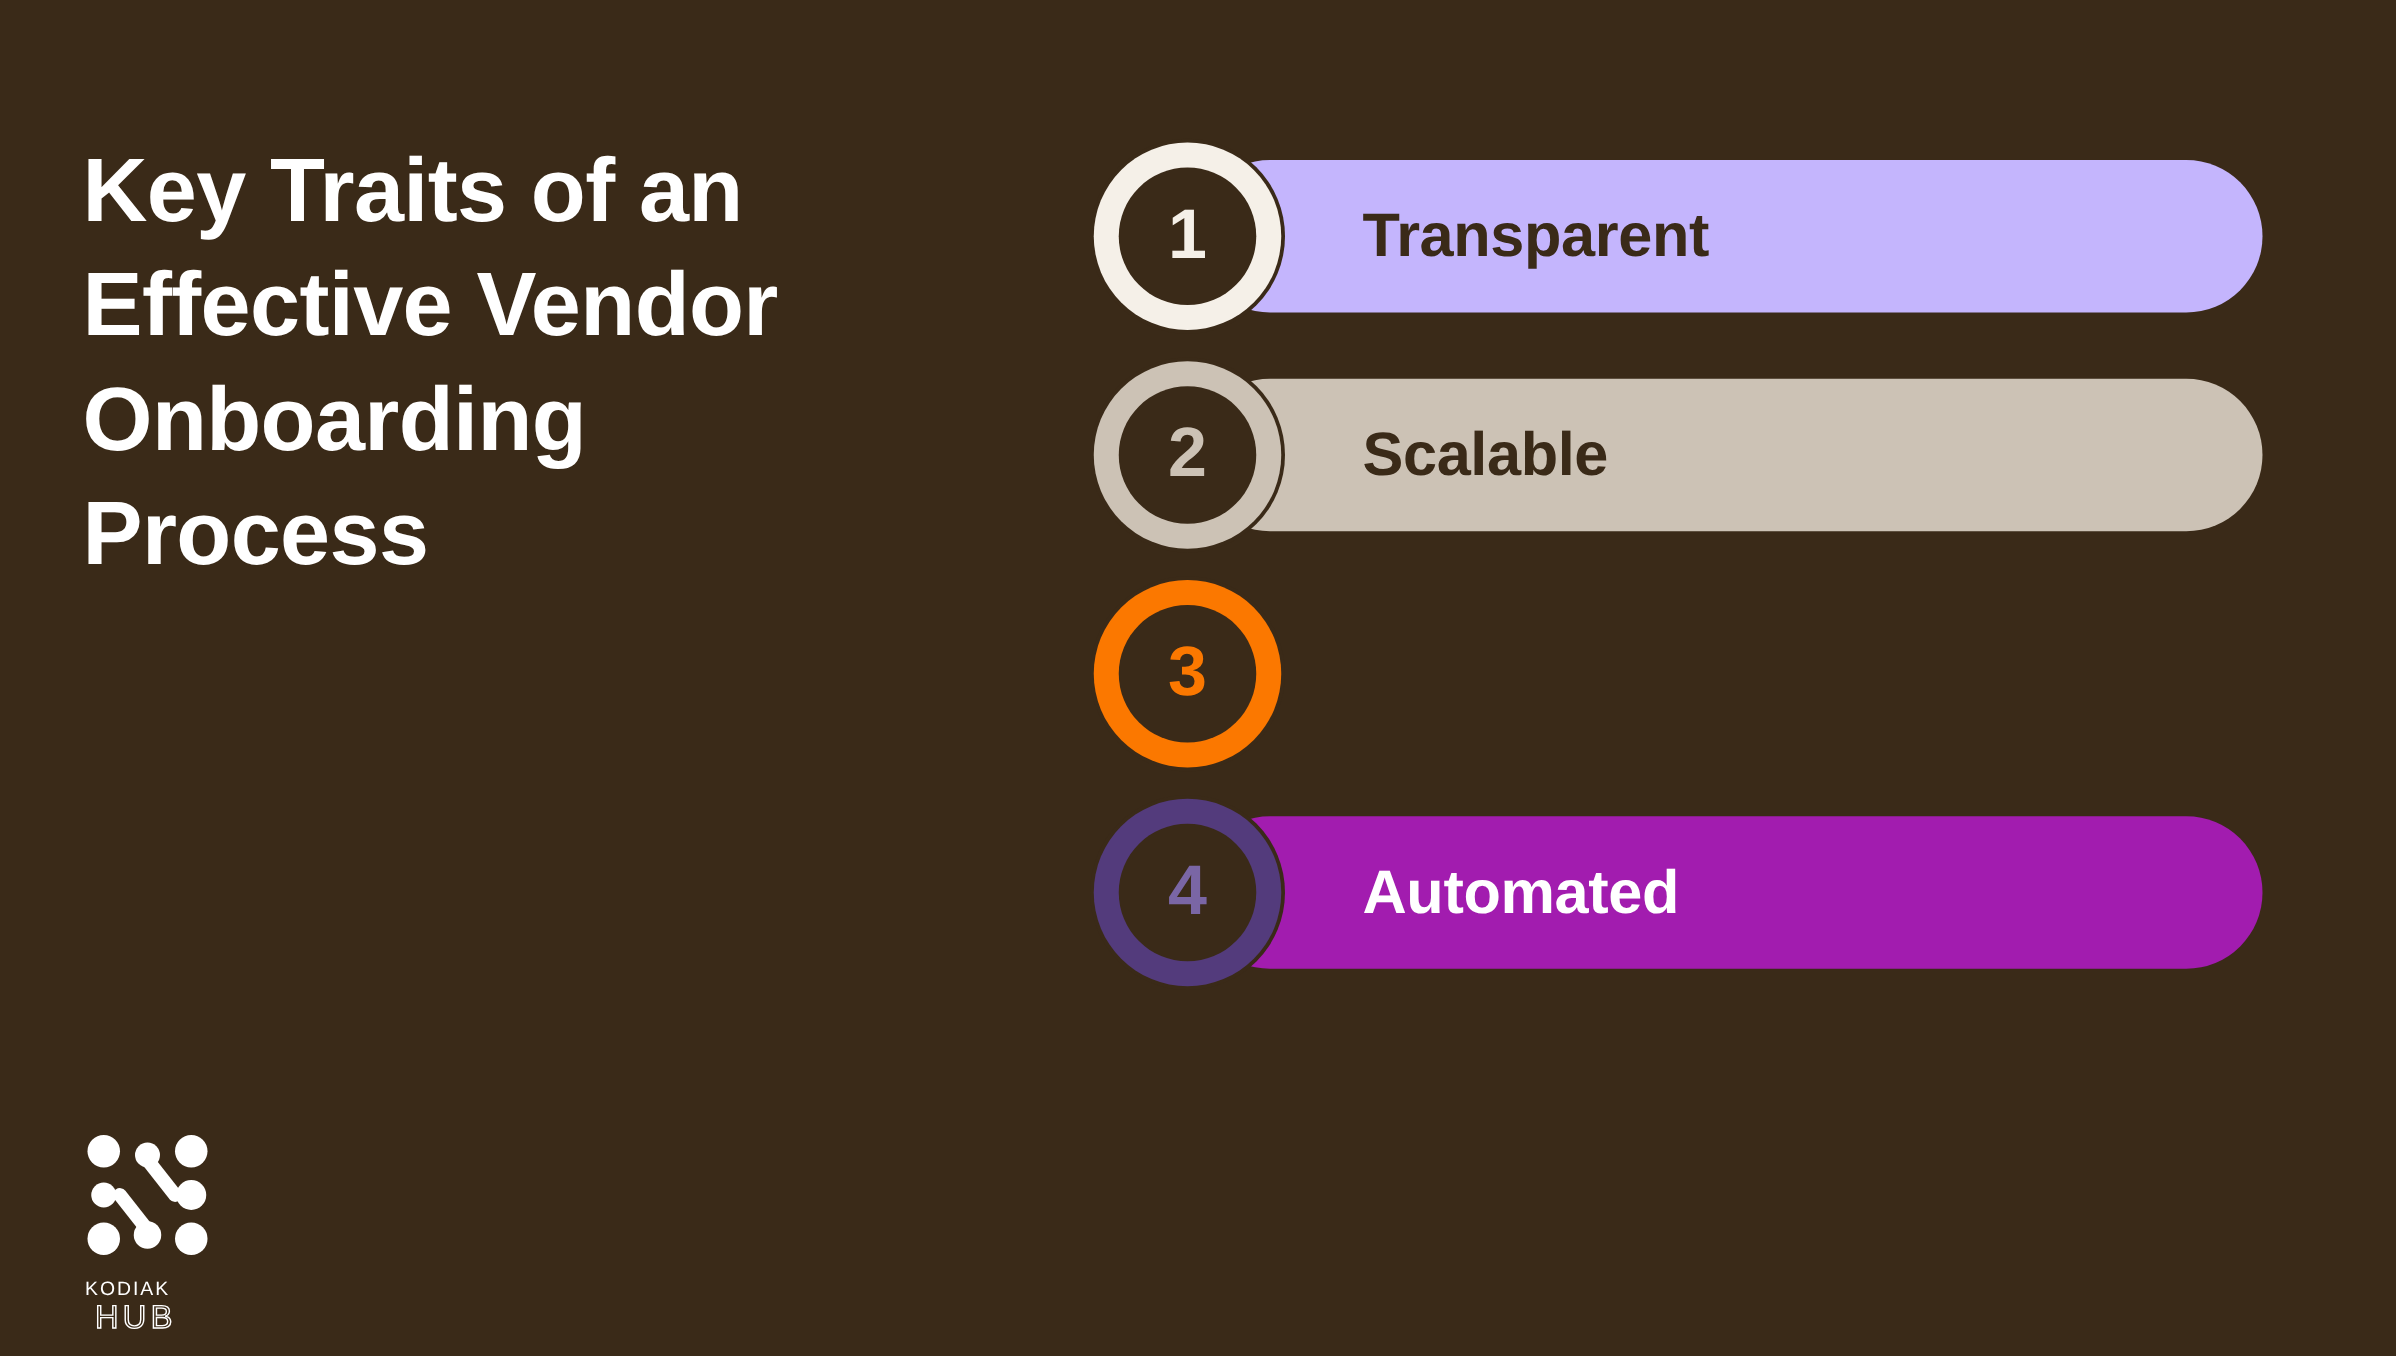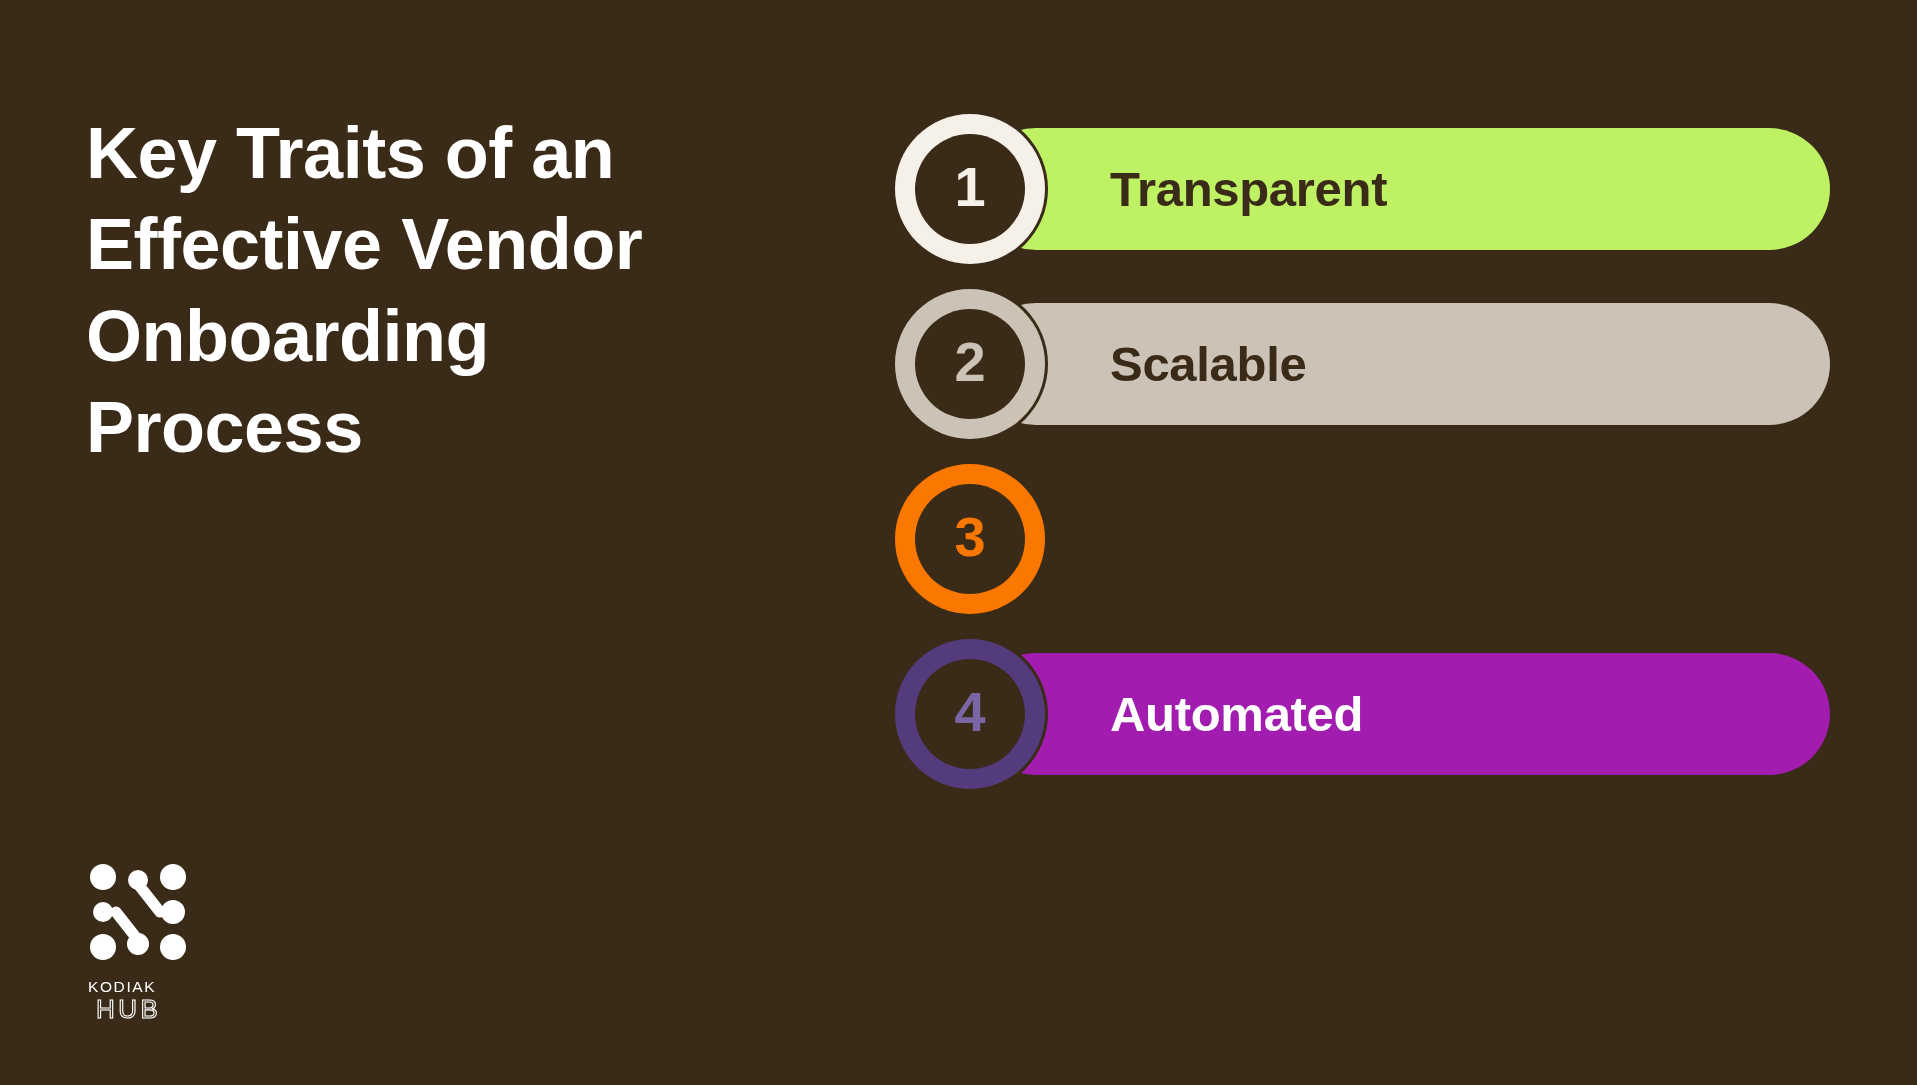--- a/index.html
+++ b/index.html
@@ -8,21 +8,20 @@
     background:#3a2a18;
     font-family:"Liberation Sans", sans-serif;
     overflow:hidden;
     position:relative;
   }
 
   #slide {
     position:absolute;
     inset:0;
     background:#3a2a18;
-    margin-left:20px;
   }
 
   
   .left-col {
     position:absolute;
     left:66px;
     top:108px;
     width:700px;
   }
   .title {
@@ -31,21 +30,21 @@
     line-height:1.27;
     font-weight:700;
     letter-spacing:-0.5px;
     white-space:pre-line;
   }
 
   
   .logo {
     position:absolute;
     left:68px;
-    top:862px;
+    top:906px;
     width:180px;
   }
   .logo-mark { display:block; width:100px; height:100px; }
   .logo-word { display:block; margin-top:14px; }
 
   
   .rows {
     position:absolute;
     left:875px;
     top:100px;
@@ -142,21 +141,21 @@
     </svg>
     <svg class="logo-word" viewBox="0 0 120 48" width="120" height="48">
       <text x="0" y="16" font-family="Liberation Sans, sans-serif" font-size="15.5" letter-spacing="1.6" fill="#ffffff">KODIAK</text>
       <text x="8" y="42" font-family="Liberation Sans, sans-serif" font-size="26" letter-spacing="3.5" fill="none" stroke="#ffffff" stroke-width="1.1">HUB</text>
     </svg>
   </div>
 
   <div class="rows">
 
     <div class="row row-1">
-      <div class="bar" style="background: #bef264;">
+      <div class="bar" style="background: #c4b5fd;">
         <span class="bar-label" style="color: rgb(58, 42, 24);">Transparent</span>
       </div>
       <div class="badge" style="background: rgb(245, 240, 232);">
         <div class="badge-inner">
           <span class="badge-num" style="color: rgb(245, 240, 232);">1</span>
         </div>
       </div>
     </div>
 
     <div class="row row-2">

